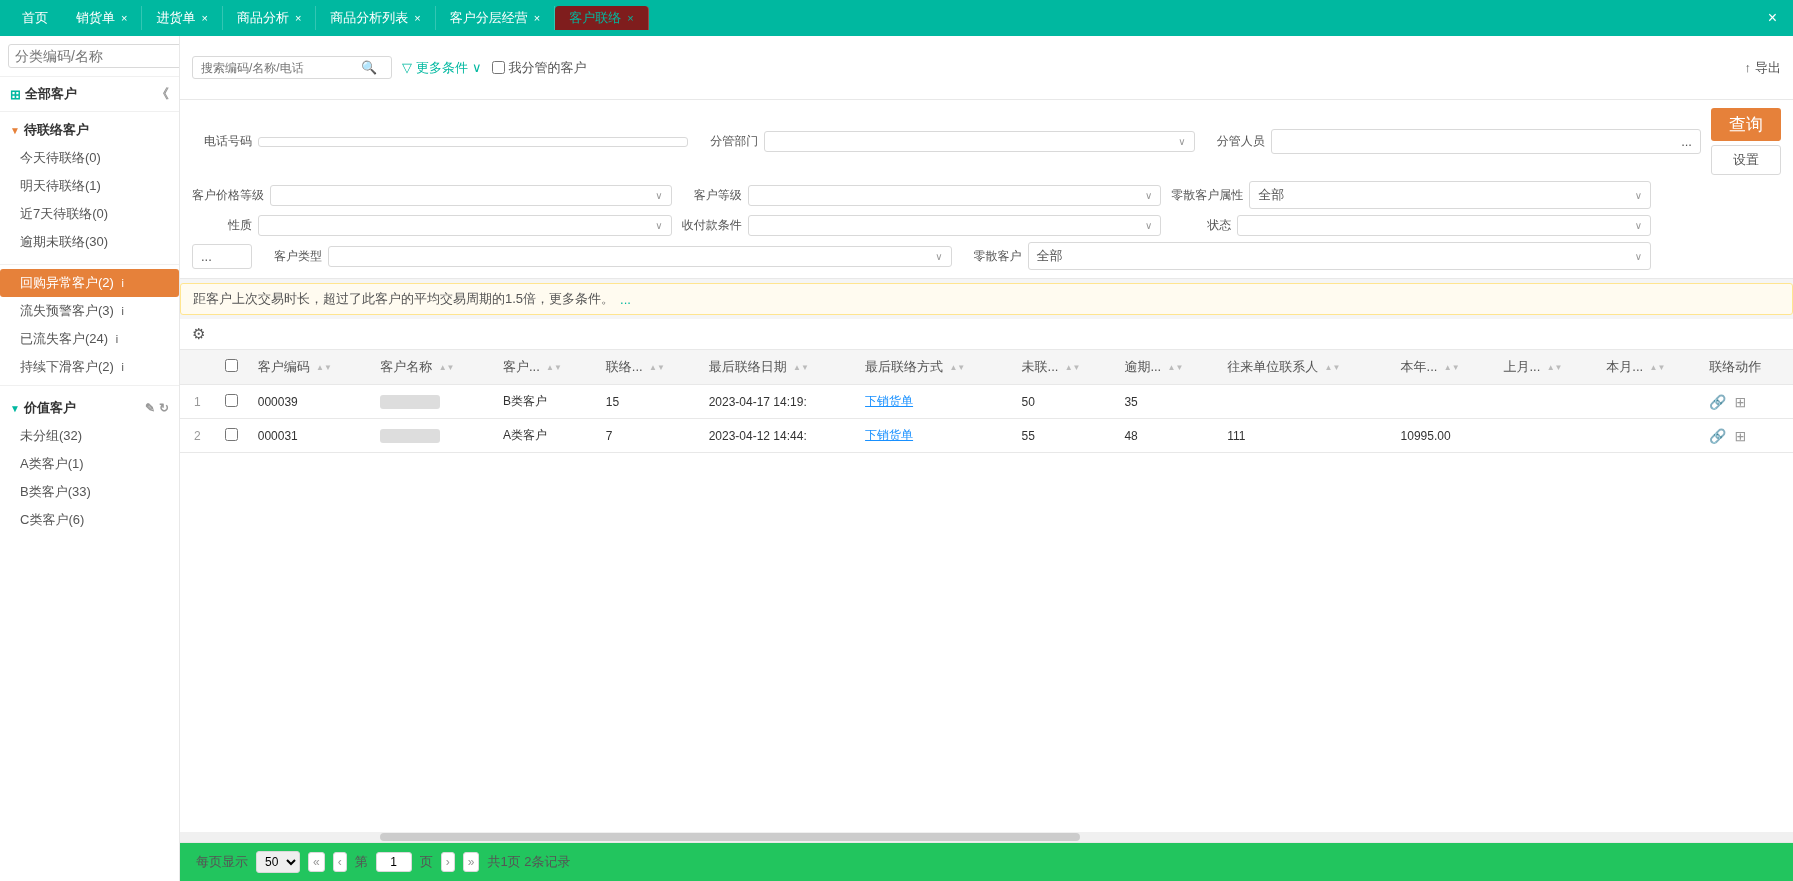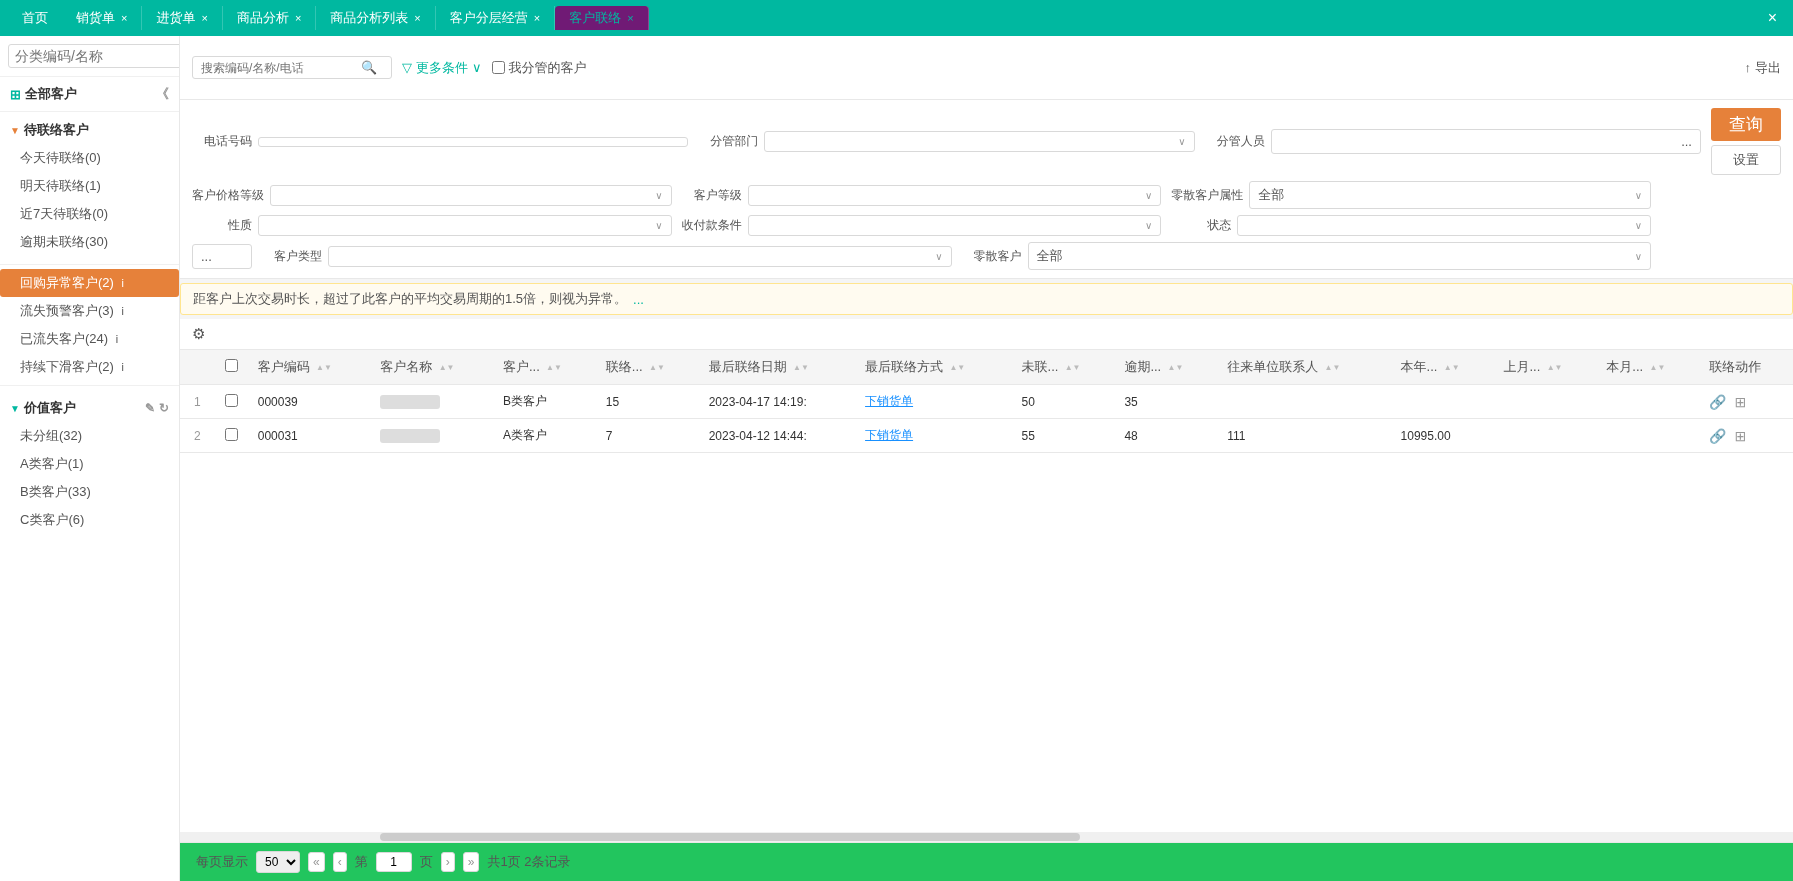--- a/index.html
+++ b/index.html
@@ -10,21 +10,21 @@
       display: flex; align-items: center;
       background: #00b8a0; height: 36px;
       padding: 0 8px; gap: 0;
     }
     .top-nav .nav-item {
       color: #fff; padding: 0 14px; height: 24px; display: flex; align-items: center;
       cursor: pointer; font-size: 13px; white-space: nowrap;
       border-right: 1px solid rgba(255,255,255,0.2);
     }
     .top-nav .nav-item.active {
-      background: #701a75; color: #00b8a0; border-radius: 4px 4px 0 0;
+      background: #7f1d1d; color: #00b8a0; border-radius: 4px 4px 0 0;
     }
     .top-nav .nav-item .close-x {
       margin-left: 6px; font-size: 11px; color: inherit; cursor: pointer;
     }
     .top-nav .nav-item:first-child { border-right: none; }
     .top-nav .global-close {
       margin-left: auto; color: #fff; cursor: pointer; font-size: 16px; padding: 0 8px;
     }
 
     
@@ -453,21 +453,21 @@
           <div class="field-input">
             <span>全部</span>
             <span class="arrow-down">∨</span>
           </div>
         </div>
         <div style="width: 120px; flex-shrink: 0;"></div>
       </div>
     </div>
 
     <div class="tooltip-bar">
-      <span>距客户上次交易时长，超过了此客户的平均交易周期的1.5倍，则视为异常。</span>
+      <span>距客户上次交易时长，超过了此客户的平均交易周期的1.5倍，更多条件。</span>
       <span style="color:#00b8a0; cursor:pointer;">...</span>
     </div>
 
     <div class="table-toolbar">
       <span class="gear-icon">⚙</span>
     </div>
 
     <div class="table-wrap">
       <table>
         <thead>

